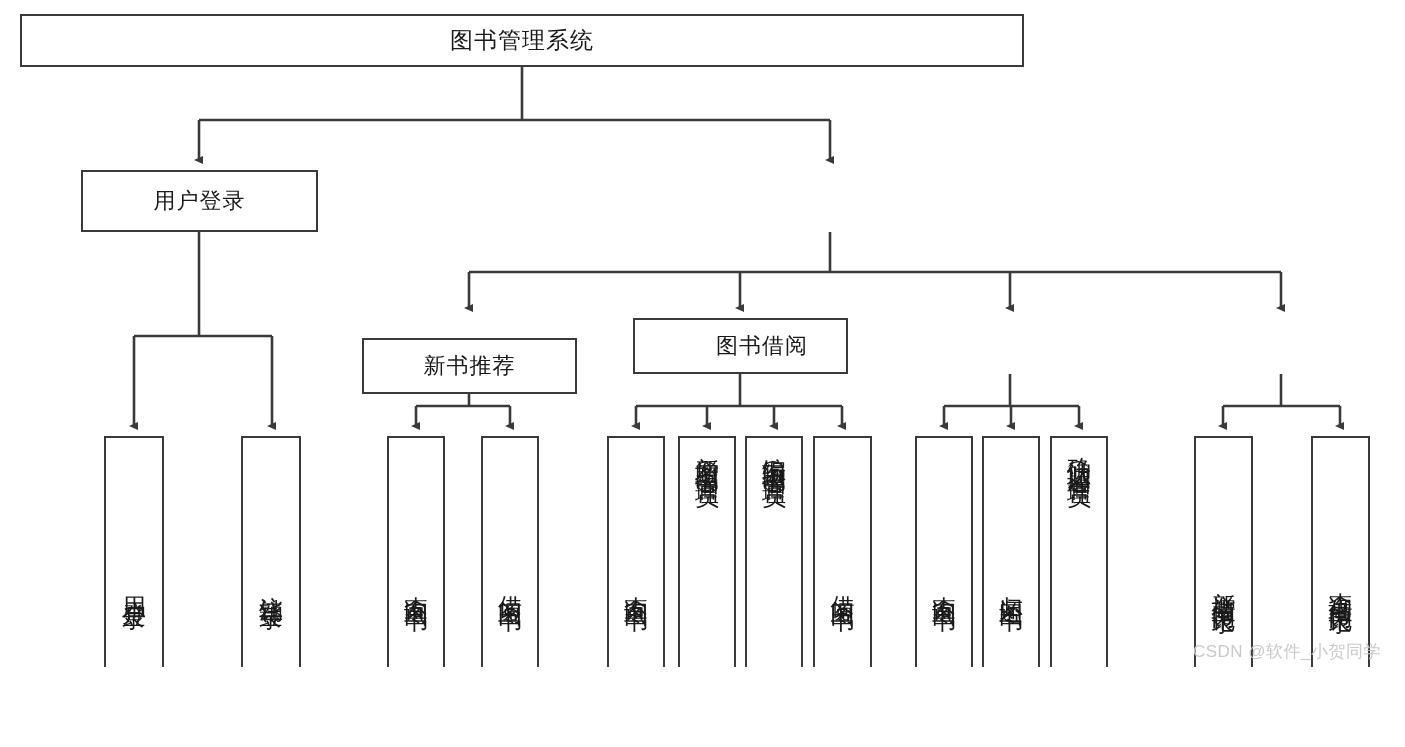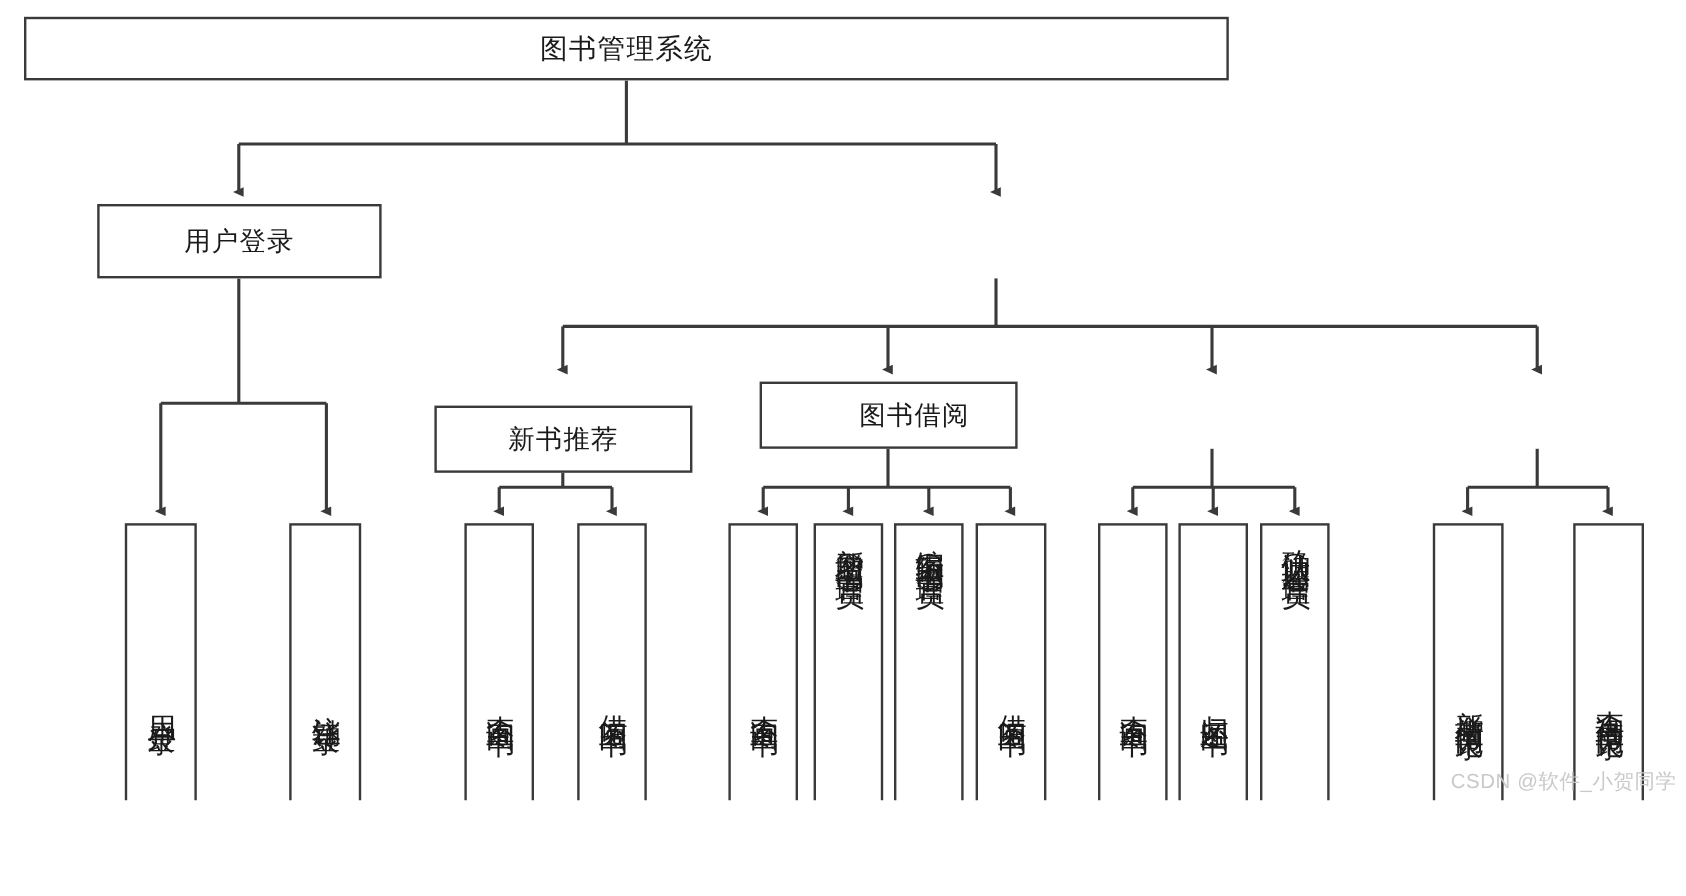--- a/index.html
+++ b/index.html
@@ -66,21 +66,21 @@
   }
   
   .node.v.center {
     align-items: center;
   }
   .node.v.top {
     align-items: flex-start;
   }
   .watermark {
     position: absolute;
-    right: 8px;
+    right: 24px;
     bottom: 4px;
     font-size: 17px;
     color: #c9c9c9;
     white-space: nowrap;
     z-index: 3;
     letter-spacing: 0.5px;
   }
 </style>
 </head>
 <body>

